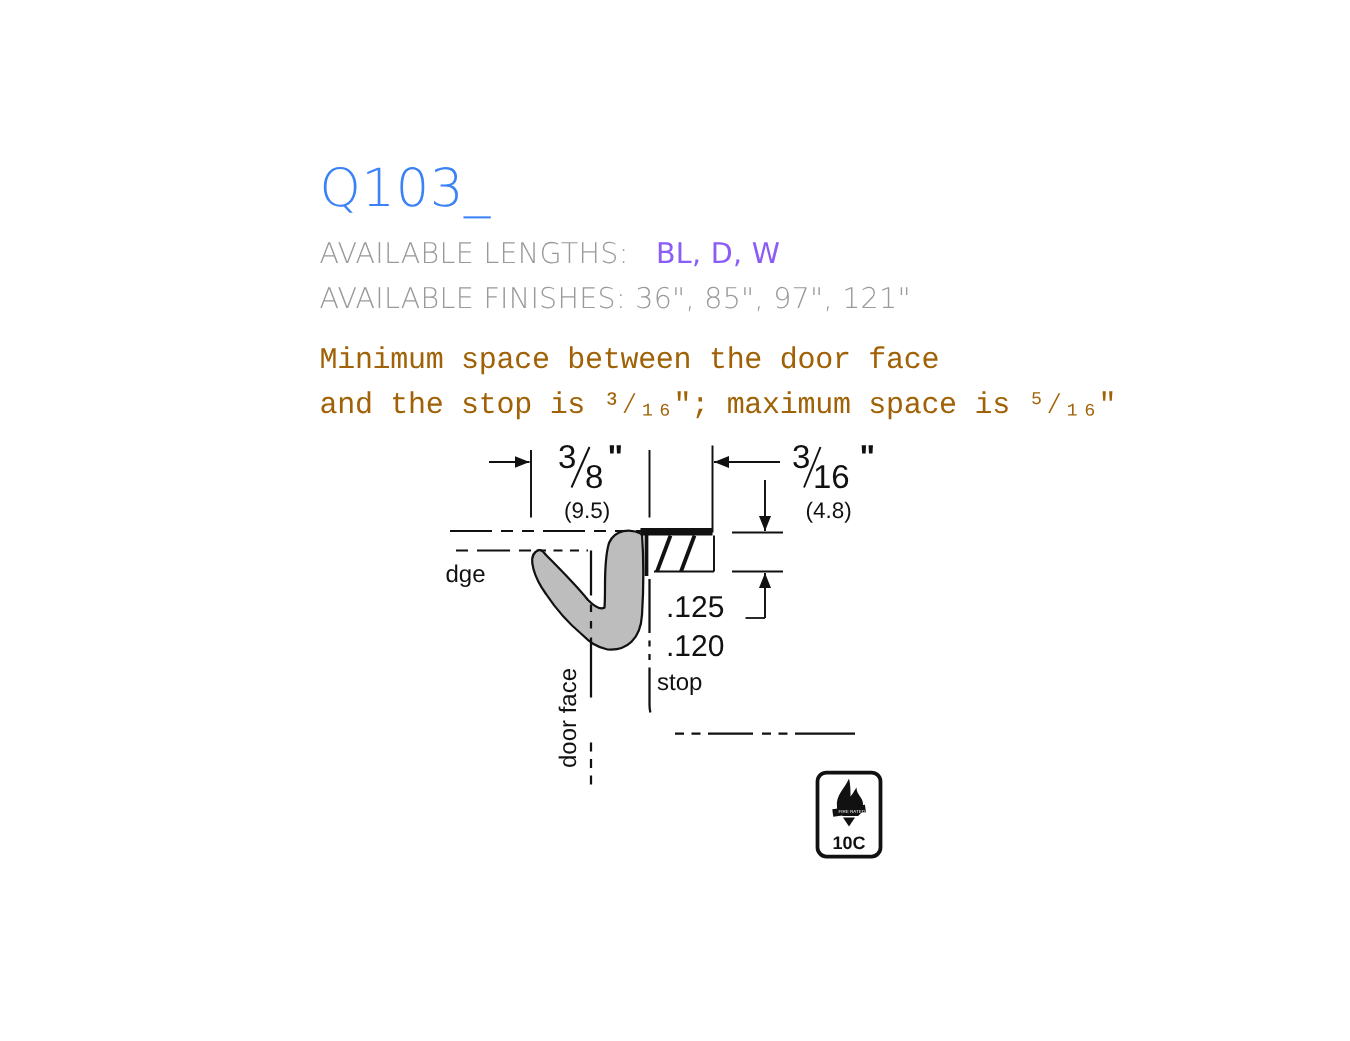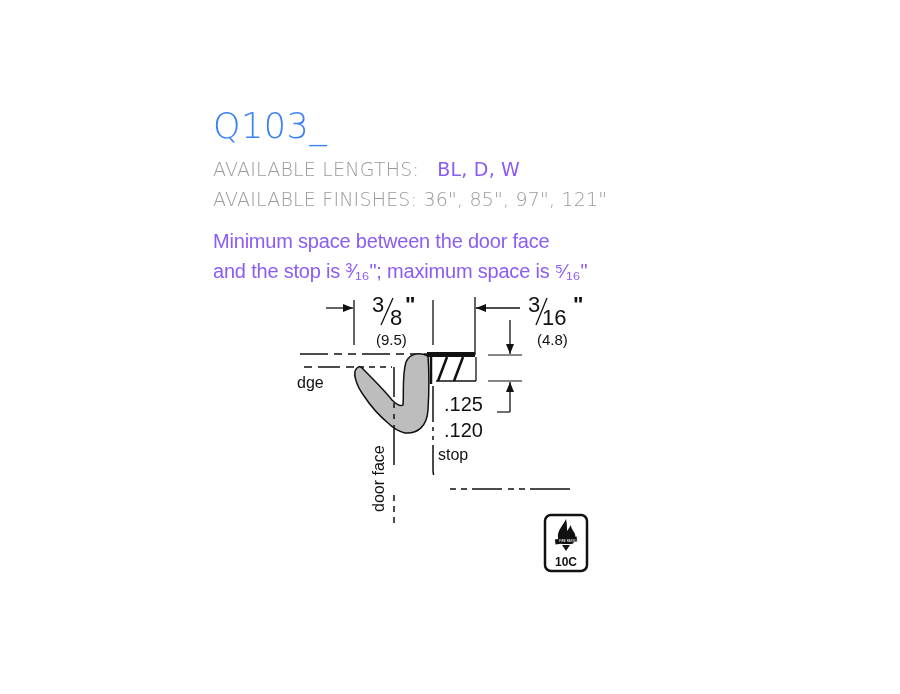--- a/index.html
+++ b/index.html
@@ -43,23 +43,23 @@
       font-weight: 500;
       margin-left: 12px;
     }
     .spec-line .val {
       color: #9a9a9a;
     }
     .note {
       position: absolute;
       left: 213px;
       top: 226px;
-      font-family: Liberation Sans, sans-serif;
+      font-family: Liberation Mono, monospace;
       font-size: 20px;
-      color: #8b5cf6;
+      color: #a16207;
       line-height: 30px;
       white-space: nowrap;
       letter-spacing: -0.2px;
     }
     .diagram {
       position: absolute;
       left: 0;
       top: 0;
       width: 900px;
       height: 694px;

